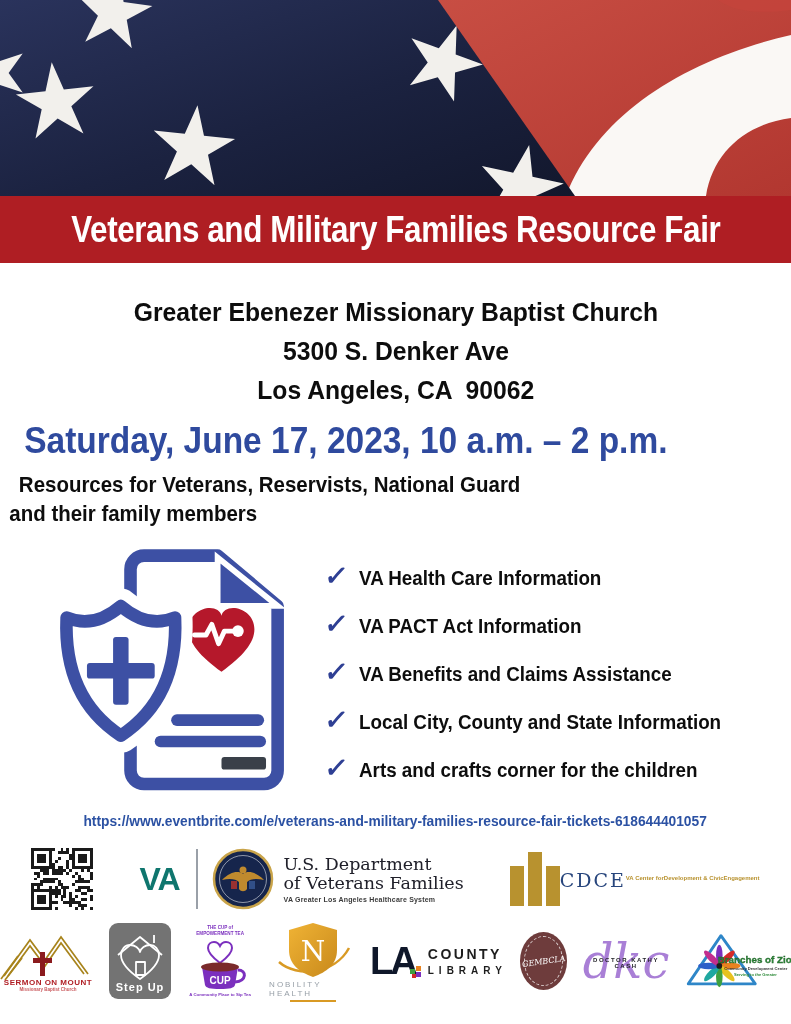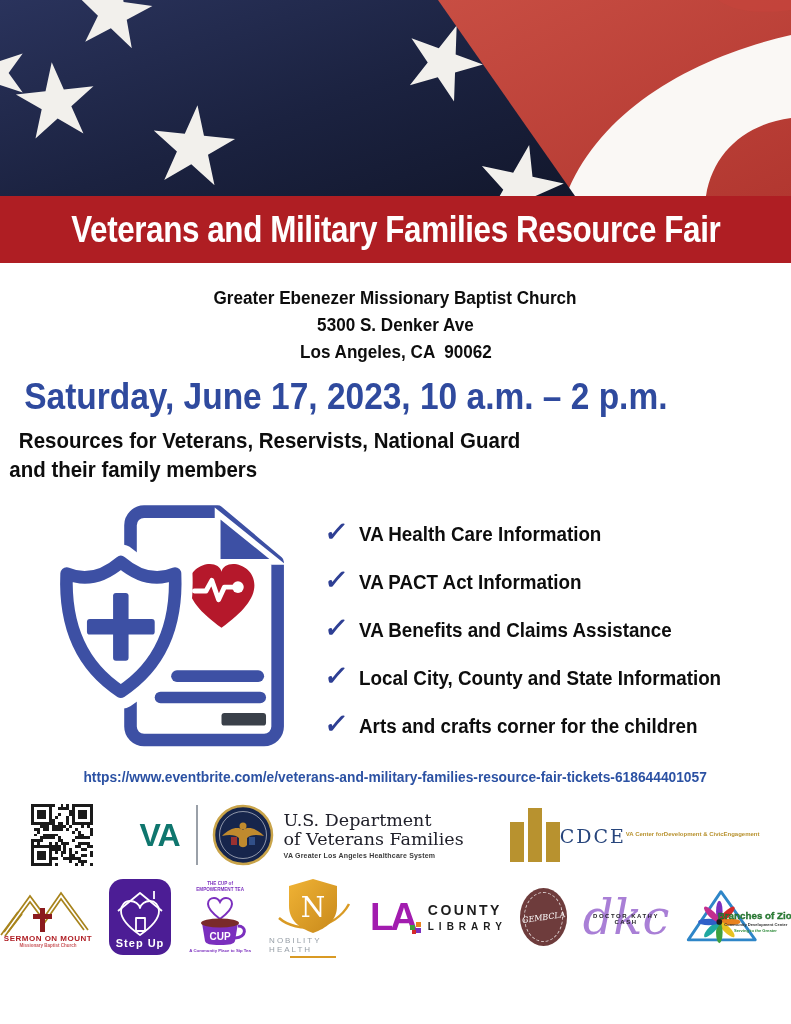--- a/index.html
+++ b/index.html
@@ -11,21 +11,21 @@
   .flag{display:block;width:791px;height:196px;}
   
   .banner{
     height:67px;background:#AF1E23;display:flex;align-items:center;justify-content:center;
   }
   .banner .t{
     color:#fff;font-size:37px;font-weight:bold;letter-spacing:-.5px;white-space:nowrap;
     display:inline-block;transform:scaleX(.85);
   }
   
-  .venue{margin-top:22px;text-align:center;font-weight:bold;font-size:18px;line-height:1.5;color:#0d0d0d;}
+  .venue{margin-top:30px;text-align:center;font-weight:bold;font-size:26px;line-height:1.5;color:#0d0d0d;}
   .venue div span{display:inline-block;transform:scaleX(.95);white-space:pre-wrap;}
   
   .date{margin-top:10px;text-align:left;color:#2F4A9E;font-weight:bold;font-size:36px;white-space:nowrap;}
   .date span{display:inline-block;transform:scaleX(.93);}
   .aud{margin-top:8px;font-weight:bold;font-size:22px;line-height:1.32;color:#0d0d0d;}
   .aud div span{display:inline-block;transform:scaleX(.93);}
   
   .content{margin-top:16px;display:flex;align-items:flex-start;padding-left:55px;}
   .bigicon{width:242px;flex:0 0 242px;}
   .checks{margin-left:28px;padding-top:16px;}
@@ -46,28 +46,28 @@
   .cdce{display:flex;flex-direction:row;align-items:center;}
   .cdce-bars{display:flex;align-items:flex-end;gap:4px;height:54px;}
   .cdce-bars i{display:block;width:14px;background:#B8922F;}
   .cdce-acr{font-family:"DejaVu Serif",serif;font-size:19px;color:#27457C;letter-spacing:2px;margin-top:2px;}
   .cdce-sub{font-size:6px;color:#B8922F;text-align:center;line-height:1.3;font-weight:bold;}
   
   .row2{margin-top:10px;display:flex;align-items:center;justify-content:center;gap:13px;}
   .logo{display:flex;flex-direction:column;align-items:center;}
   .sermon-t{color:#B01E24;font-weight:bold;font-size:8px;letter-spacing:.5px;margin-top:-2px;}
   .sermon-s{color:#c9575b;font-size:4.5px;font-weight:bold;}
-  .stepup{width:76px;height:76px;background:#4c1d95;border-radius:14px;display:flex;flex-direction:column;align-items:center;justify-content:flex-end;}
+  .stepup{width:76px;height:76px;background:#737373;border-radius:9px;display:flex;flex-direction:column;align-items:center;justify-content:flex-end;}
   .stepup-label{color:#fff;font-size:11px;font-weight:bold;margin-bottom:6px;letter-spacing:1px;}
   .cup-top{color:#7B2FBE;font-size:4.6px;font-weight:bold;line-height:1.4;text-align:center;}
   .cup-sub{color:#7B2FBE;font-size:4.3px;font-weight:bold;margin-top:1px;}
   .nob-title{color:#98a0a8;font-size:8px;letter-spacing:2px;margin-top:2px;}
   .nob-line{width:46px;height:2px;background:#D99A24;margin-top:2px;}
   .lal{display:flex;align-items:flex-start;position:relative;}
-  .lal-big{font-size:38px;font-weight:bold;color:#a21caf;letter-spacing:-3px;line-height:1;text-align:center;}
+  .lal-big{font-size:38px;font-weight:bold;color:#0f172a;letter-spacing:-3px;line-height:1;text-align:center;}
   .lal-col{margin-left:13px;margin-top:4px;}
   .lal-c1{font-size:14px;font-weight:bold;letter-spacing:2.5px;color:#1d1d1d;}
   .lal-c2{font-size:10px;font-weight:bold;letter-spacing:5px;color:#1d1d1d;margin-top:3px;}
   .lal svg{position:absolute;left:40px;bottom:2px;}
   .gembcla{width:58px;height:58px;border-radius:50%;background:#6E3C3C;display:flex;align-items:center;justify-content:center;position:relative;}
   .gembcla::before{content:"";position:absolute;inset:4px;border:1px dashed rgba(255,255,255,.75);border-radius:50%;}
   .gembcla span{color:#fff;font-size:8px;font-family:"DejaVu Serif",serif;font-style:italic;transform:rotate(-8deg);}
   .dkc{position:relative;width:112px;height:60px;text-align:center;}
   .dkc .script{font-family:"DejaVu Serif",serif;font-style:italic;font-size:48px;color:#A97FD6;line-height:60px;}
   .dkc .name{position:absolute;left:0;right:0;top:26px;font-size:6px;font-weight:bold;letter-spacing:1.5px;color:#26262b;}

